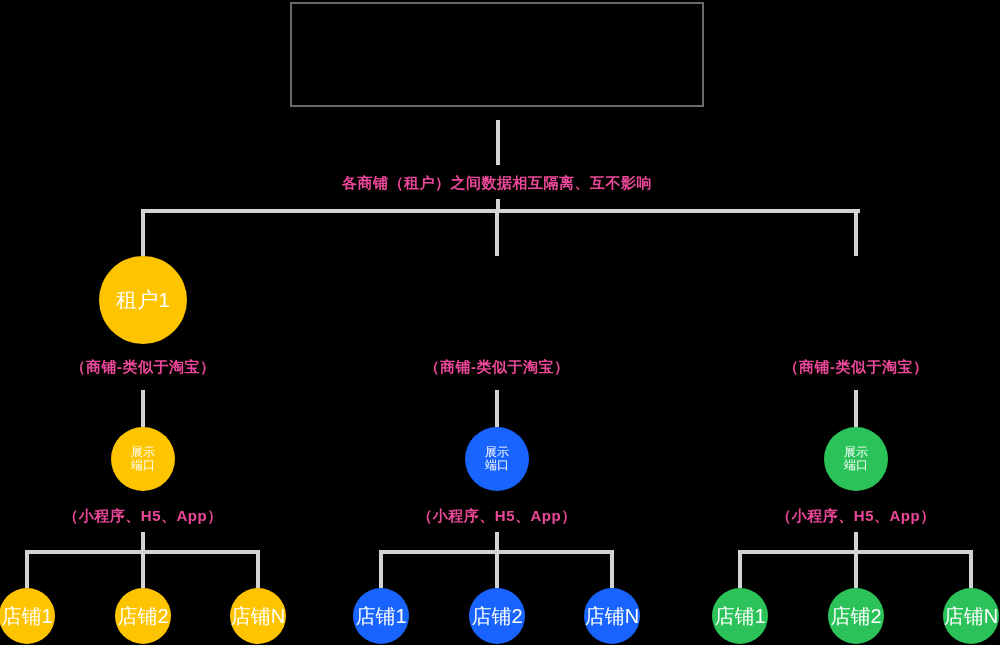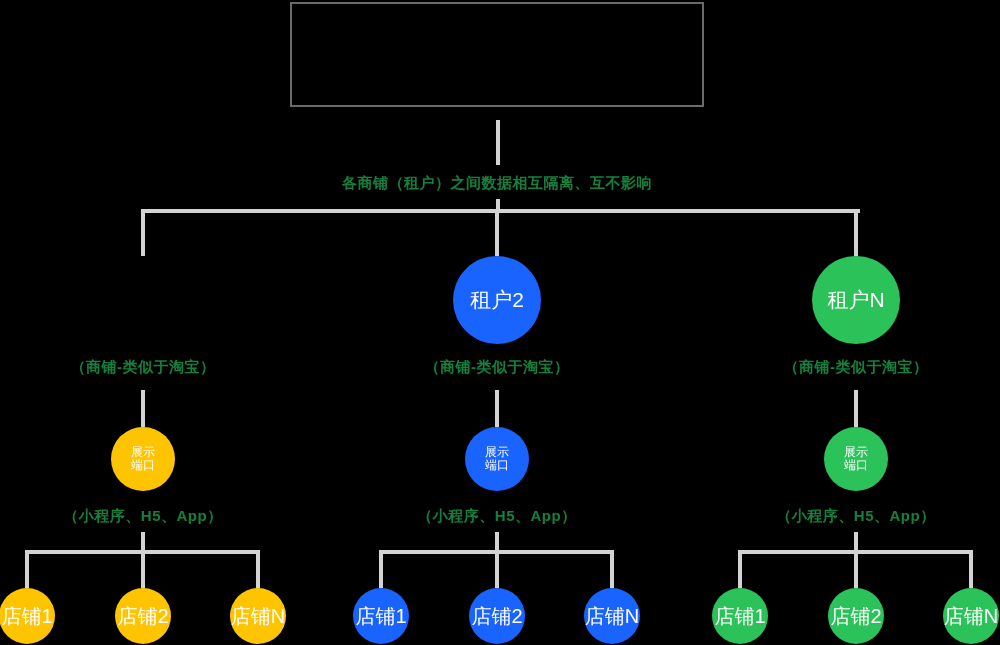--- a/index.html
+++ b/index.html
@@ -28,21 +28,21 @@
 
   .root-box {
     position: absolute;
     border: 2px solid #6a6a6a;
     background: #000000;
     box-sizing: border-box;
   }
 
   .caption {
     position: absolute;
-    color: #15803d;
+    color: #ec4899;
     font-size: 15px;
     font-weight: bold;
     letter-spacing: .5px;
     white-space: nowrap;
     text-align: center;
     transform: translateX(-50%);
   }
 
   .node-circle {
     position: absolute;
@@ -89,20 +89,23 @@
 
   <div class="caption" style="left:497px; top:174px;">各商铺（租户）之间数据相互隔离、互不影响</div>
 
   <div class="line line-v" style="left:496px; top:199px; height:12px;"></div>
 
   <div class="line line-h" style="left:141px; top:209px; width:719px;"></div>
   <div class="line line-v" style="left:141px; top:209px; height:47px;"></div>
   <div class="line line-v" style="left:495px; top:209px; height:47px;"></div>
   <div class="line line-v" style="left:854px; top:209px; height:47px;"></div>
 
+  <div class="node-circle tenant c-yellow" style="left:143px; top:256px;">
+    <span>租户1</span>
+  </div>
   <div class="caption" style="left:143px; top:358px;">（商铺-类似于淘宝）</div>
   <div class="line line-v" style="left:141px; top:390px; height:37px;"></div>
 
   <div class="node-circle port c-yellow" style="left:143px; top:427px;">
     <span>
       <span>展示</span><br>
       <span>端口</span>
     </span>
   </div>
   <div class="caption" style="left:143px; top:507px;">（小程序、H5、App）</div>
@@ -116,23 +119,20 @@
   <div class="node-circle shop c-yellow" style="left:27px; top:588px;">
     <span>店铺1</span>
   </div>
   <div class="node-circle shop c-yellow" style="left:143px; top:588px;">
     <span>店铺2</span>
   </div>
   <div class="node-circle shop c-yellow" style="left:258px; top:588px;">
     <span>店铺N</span>
   </div>
 
-  <div class="node-circle tenant c-blue" style="left:497px; top:256px;">
-    <span>租户2</span>
-  </div>
   <div class="caption" style="left:497px; top:358px;">（商铺-类似于淘宝）</div>
   <div class="line line-v" style="left:495px; top:390px; height:37px;"></div>
 
   <div class="node-circle port c-blue" style="left:497px; top:427px;">
     <span>
       <span>展示</span><br>
       <span>端口</span>
     </span>
   </div>
   <div class="caption" style="left:497px; top:507px;">（小程序、H5、App）</div>
@@ -146,23 +146,20 @@
   <div class="node-circle shop c-blue" style="left:381px; top:588px;">
     <span>店铺1</span>
   </div>
   <div class="node-circle shop c-blue" style="left:497px; top:588px;">
     <span>店铺2</span>
   </div>
   <div class="node-circle shop c-blue" style="left:612px; top:588px;">
     <span>店铺N</span>
   </div>
 
-  <div class="node-circle tenant c-green" style="left:856px; top:256px;">
-    <span>租户N</span>
-  </div>
   <div class="caption" style="left:856px; top:358px;">（商铺-类似于淘宝）</div>
   <div class="line line-v" style="left:854px; top:390px; height:37px;"></div>
 
   <div class="node-circle port c-green" style="left:856px; top:427px;">
     <span>
       <span>展示</span><br>
       <span>端口</span>
     </span>
   </div>
   <div class="caption" style="left:856px; top:507px;">（小程序、H5、App）</div>

